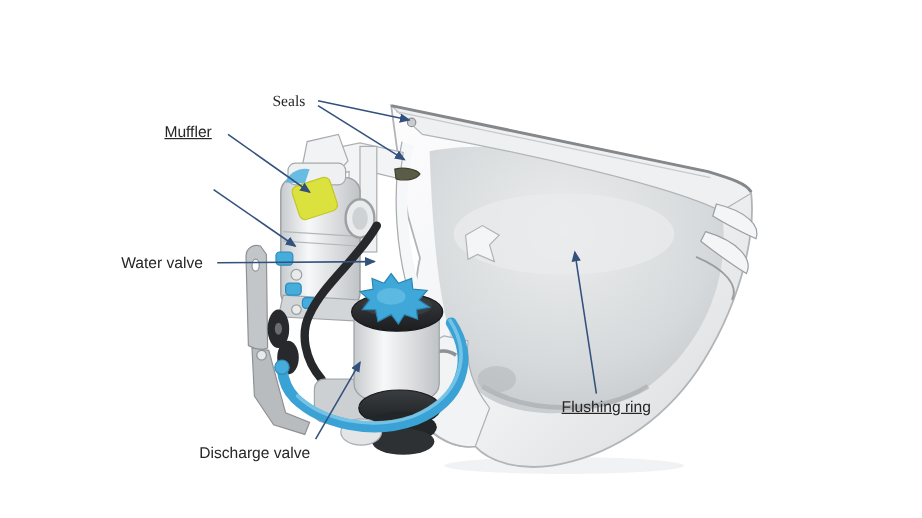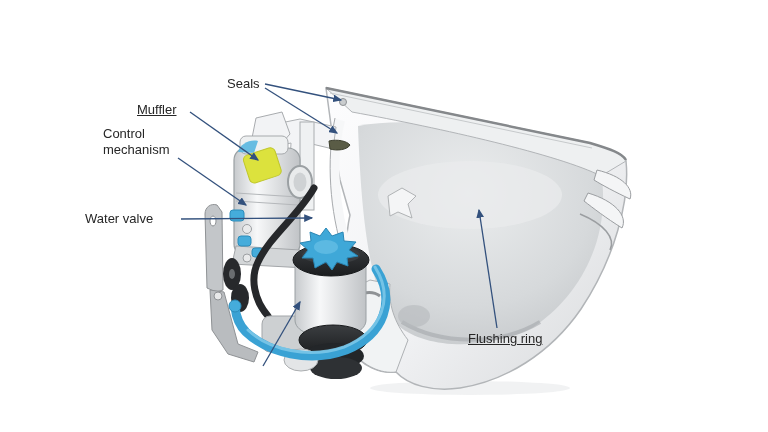--- a/index.html
+++ b/index.html
@@ -158,23 +158,23 @@
       <path class="leader" d="M265,84 L341,100" marker-end="url(#arrowHead)"></path>
       <path class="leader" d="M265,88 L337,133" marker-end="url(#arrowHead)"></path>
       <path class="leader" d="M190,112 L258,160" marker-end="url(#arrowHead)"></path>
       <path class="leader" d="M178,158 L246,205" marker-end="url(#arrowHead)"></path>
       <path class="leader" d="M181,219 L312,218" marker-end="url(#arrowHead)"></path>
       <path class="leader" d="M263,366 L300,302" marker-end="url(#arrowHead)"></path>
       <path class="leader" d="M497,328 L479,210" marker-end="url(#arrowHead)"></path>
     </g>
   </svg>
 
-  <div class="label" style="left:227px;top:76px;">Seals</div>
+  <div class="label" style="left:227px;top:76px;font-family:Liberation Serif, serif;">Seals</div>
 
   <div class="label" style="left:137px;top:102px;text-decoration:underline;">Muffler</div>
 
-  <div class="label wrap" style="left:103px;top:126px;width:84px;">Control mechanism</div>
 
-  <div class="label" style="left:85px;top:211px;text-align:right;">Water valve</div>
+  <div class="label" style="left:101px;top:211px;text-align:right;">Water valve</div>
 
+  <div class="label" style="left:166px;top:370px;">Discharge valve</div>
 
   <div class="label" style="left:468px;top:331px;text-decoration:underline;">Flushing ring</div>
 </div>
 
 </body></html>

